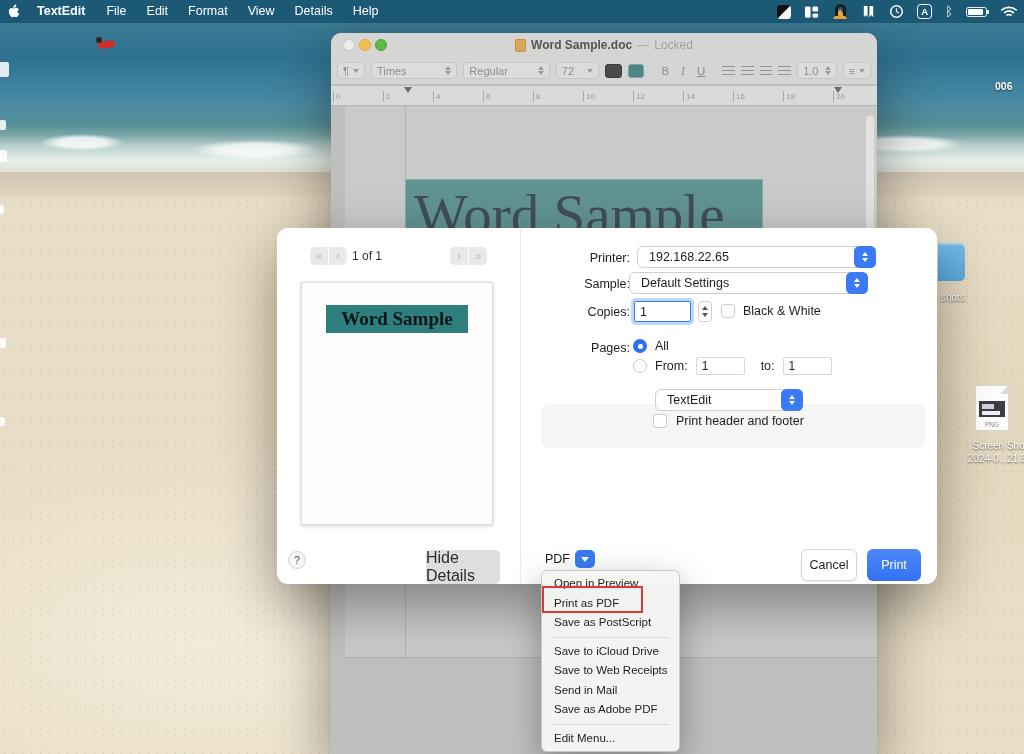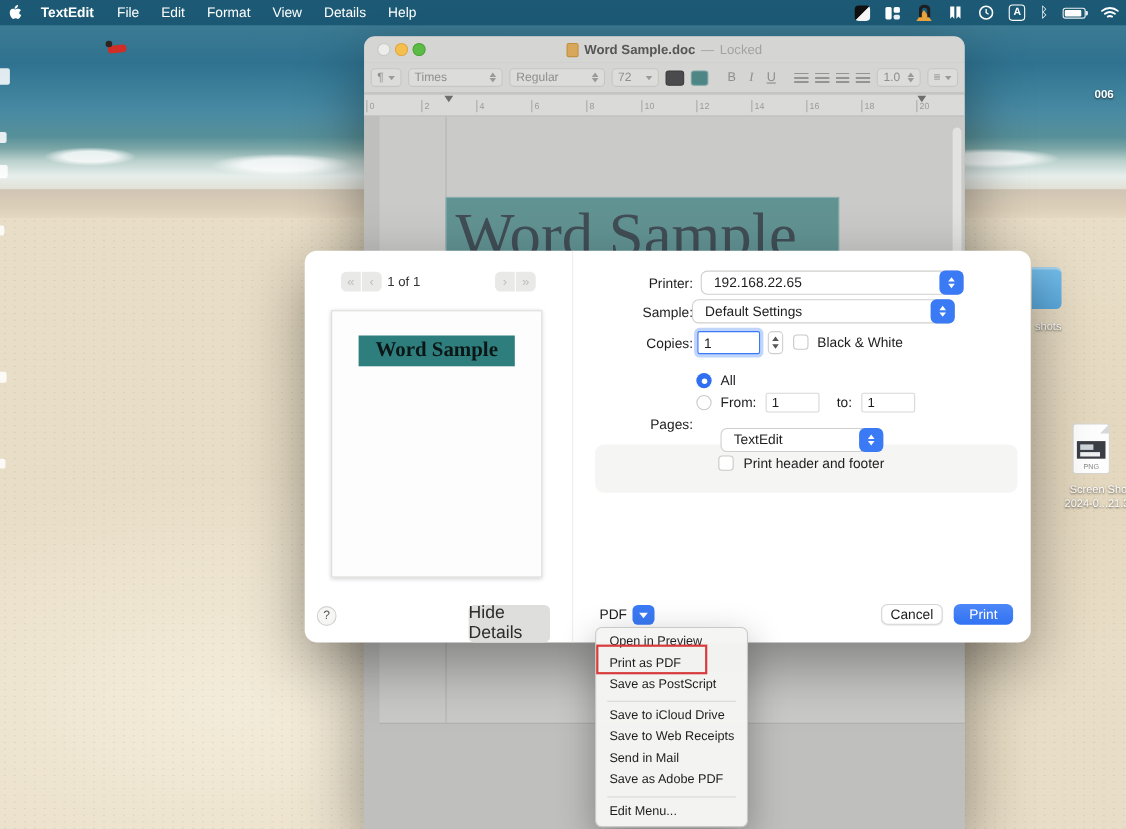--- a/index.html
+++ b/index.html
@@ -144,21 +144,21 @@
   .pages-row { position:absolute; left:356px; top:111px; display:flex; align-items:center; gap:8px; }
   .from-row { position:absolute; left:356px; top:129px; display:flex; align-items:center; gap:8px; }
   .tiny-field { width:49px; height:18px; background:#fff; border:1px solid #d8d8d6; border-radius:2px;
     display:flex; align-items:center; padding-left:5px; font-size:12px; }
   .graybox { position:absolute; left:264px; top:176px; width:384px; height:44px; background:#f5f5f3; border-radius:8px; }
   .hf-row { position:absolute; left:112px; top:10px; display:flex; align-items:center; gap:9px; font-size:12.5px; }
 
   .pdf-ctl { position:absolute; left:268px; top:322px; display:flex; align-items:center; gap:5px; }
   .pdf-chev { width:20px; height:18px; border-radius:5px; background:#3a7af5; display:flex; align-items:center; justify-content:center; }
   .pdf-chev b { width:0; height:0; border-left:4px solid transparent; border-right:4px solid transparent; border-top:5px solid #fff; }
-  .btn { position:absolute; top:321px; height:19px; border-radius:6px; font-size:12.5px;
+  .btn { position:absolute; top:321px; height:32px; border-radius:6px; font-size:12.5px;
     display:flex; align-items:center; justify-content:center; }
   .btn.cancel { left:524px; width:56px; background:#fff; border:1px solid #d4d4d2; box-shadow:0 1px 1px rgba(0,0,0,.08); color:#1d1d1f; }
   .btn.print { left:590px; width:54px; background:linear-gradient(#4d88f8,#3272f2); color:#fff; }
 
   
   .pdfmenu { position:absolute; left:541px; top:570px; width:139px; z-index:30;
     background:rgba(245,245,243,.97); border:1px solid #c9c9c7; border-radius:6px;
     box-shadow:0 12px 34px rgba(0,0,0,.32); padding:3px 0; font-size:11.5px; color:#1d1d1f; }
   .pm-item { height:19.5px; line-height:19.5px; padding-left:12px; white-space:nowrap; }
   .pm-sep { height:1px; background:#d9d9d7; margin:4px 10px; }
@@ -401,21 +401,21 @@
     </div>
     <div class="mini-stepper">
         <b class="up"></b>
         <b class="dn"></b>
       </div>
     <div class="bw-row">
       <span class="checkbox"></span>
       <span>Black &amp; White</span>
     </div>
 
-    <span class="fld-label" style="left:243px;top:113px;margin-top:38px;">Pages:</span>
+    <span class="fld-label" style="left:243px;top:113px;">Pages:</span>
     <div class="pages-row">
       <span class="radio on"></span>
       <span>All</span>
     </div>
     <div class="from-row">
       <span class="radio off"></span>
       <span>From:</span>
       <span class="tiny-field">
         <span>1</span>
       </span>

